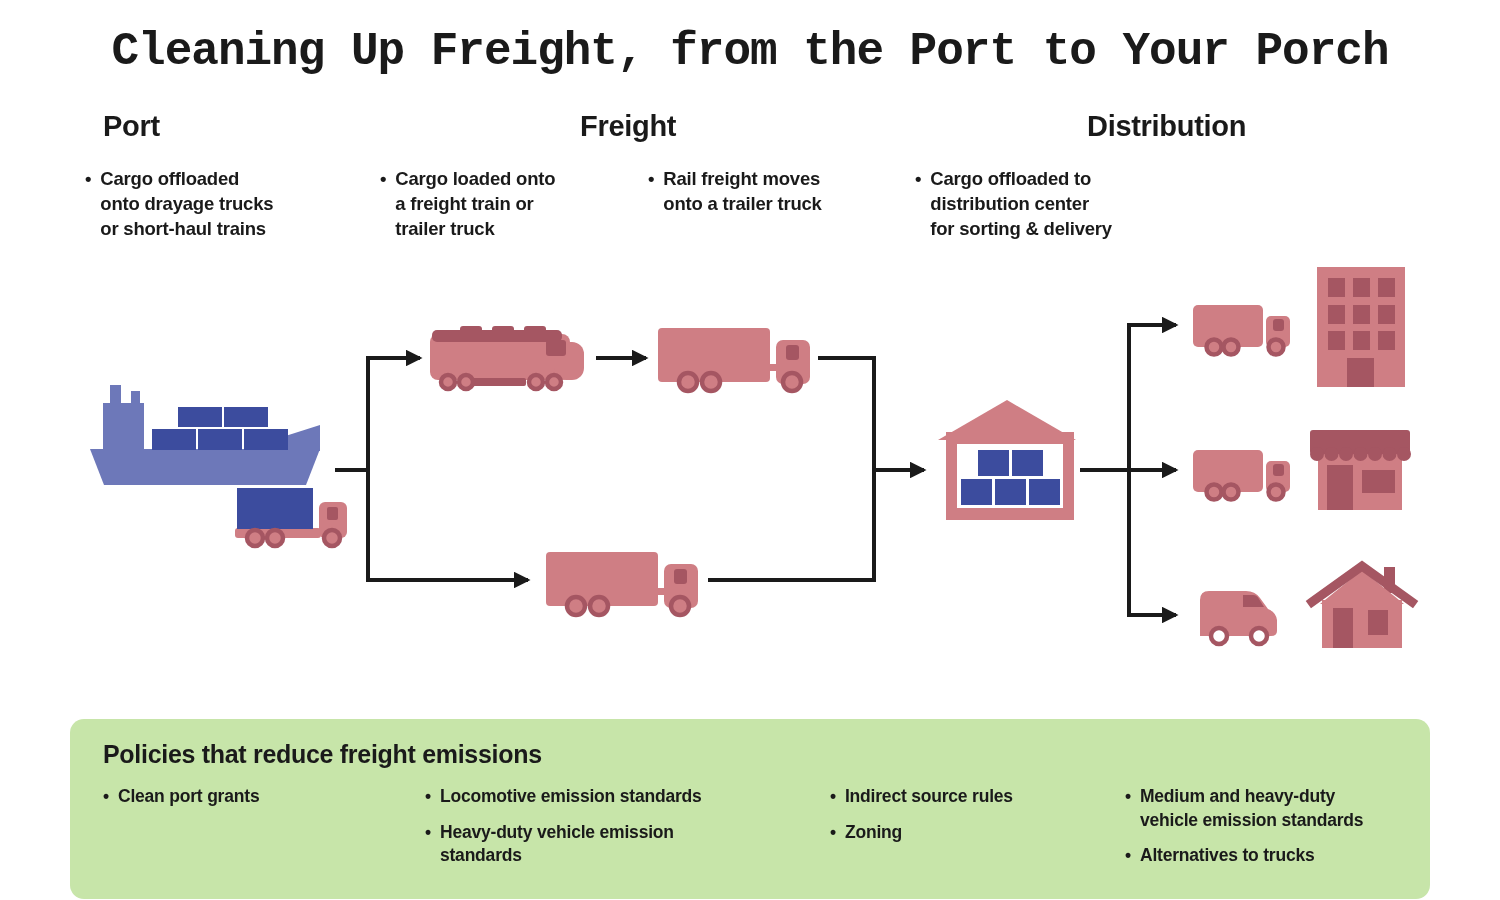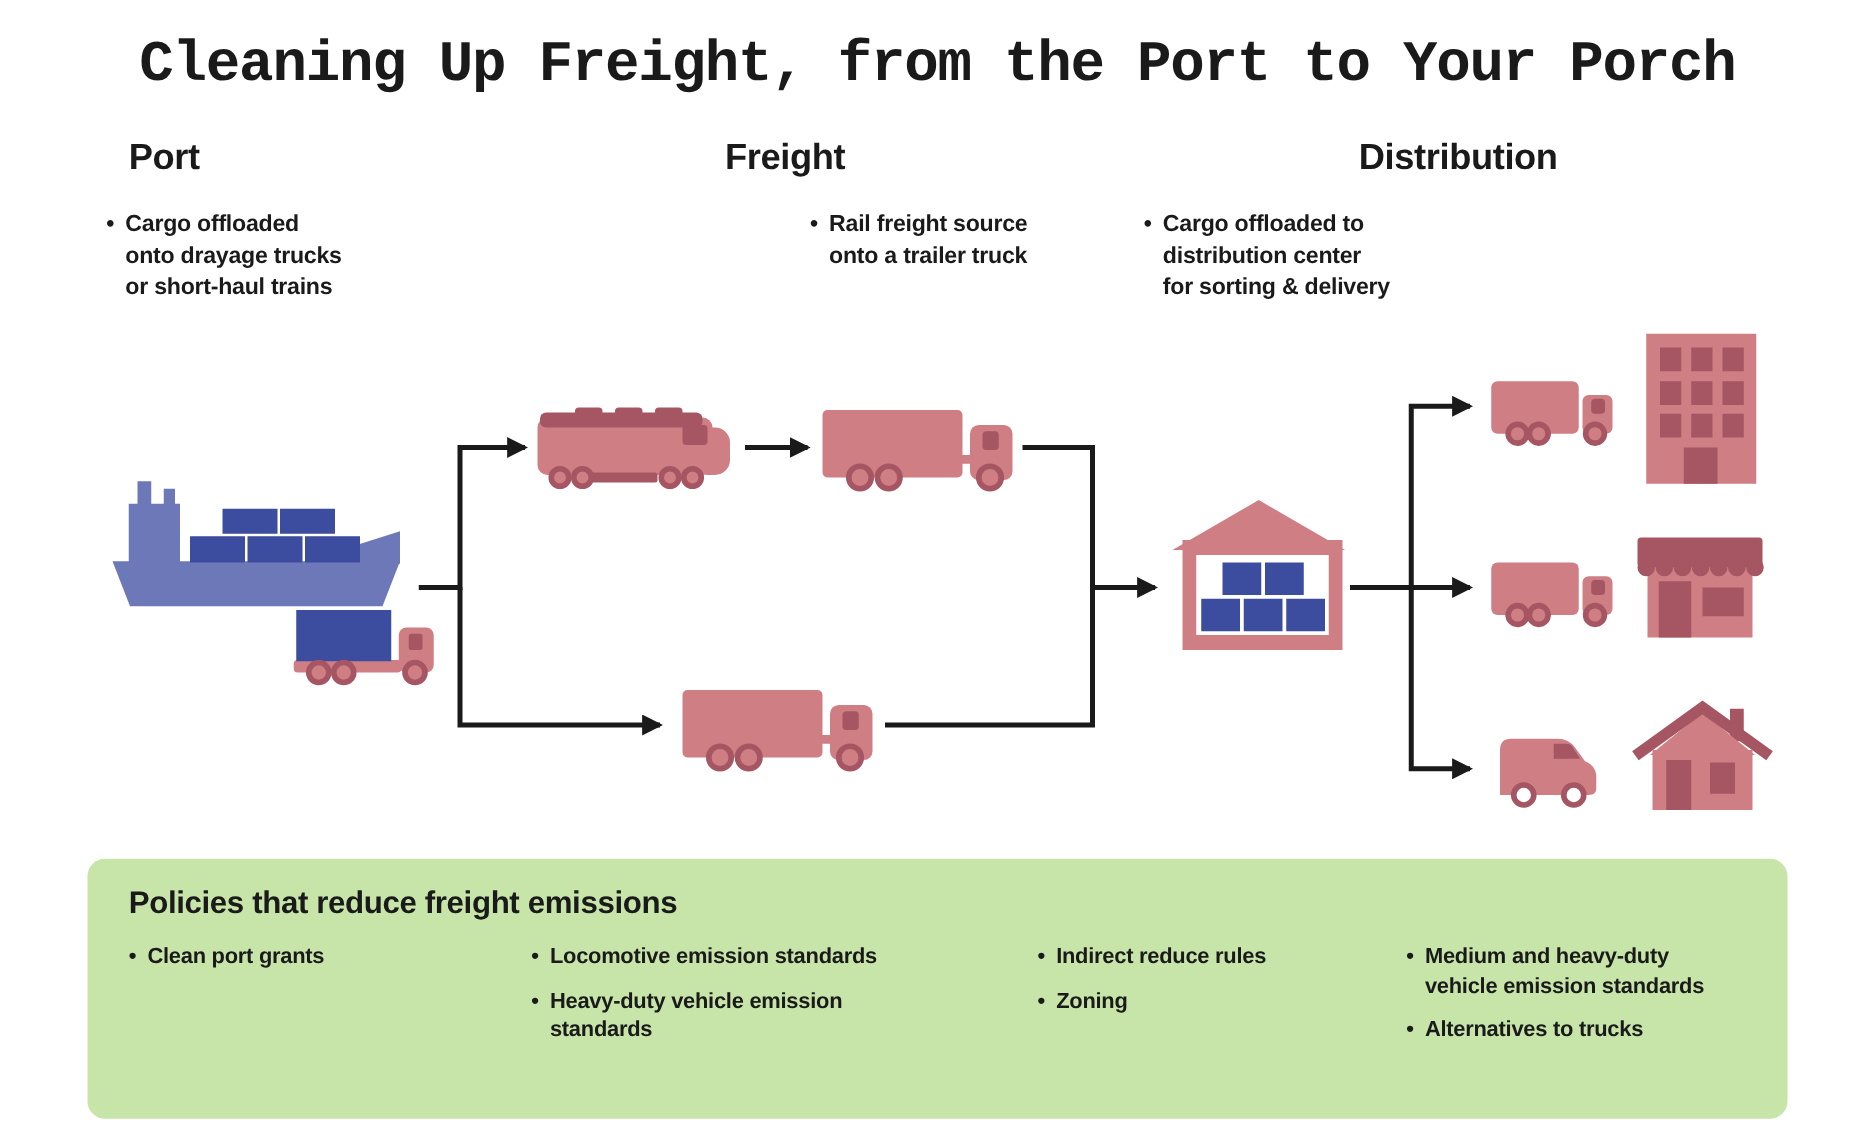--- a/index.html
+++ b/index.html
@@ -22,21 +22,21 @@
   .line{fill:none;stroke:var(--ink,#1a1a1a);stroke-width:4;}
   .ink{fill:var(--ink,#1a1a1a);}
   .pink{fill:var(--pink,#cf7e84);}
   .dark{fill:var(--pinkDark,#a55662);}
   .blight{fill:var(--blueLight,#6d78b9);}
   .bdark{fill:var(--blueDark,#3c4c9e);}
   .wht{fill:var(--white,#ffffff);}
   .wheel{fill:var(--pink,#cf7e84);stroke:var(--pinkDark,#a55662);stroke-width:4.5;}
   .wheel-white{fill:var(--white,#fff);stroke:var(--pinkDark,#a55662);stroke-width:4.5;}
   .roofline{fill:none;stroke:var(--pinkDark,#a55662);stroke-width:9;stroke-linecap:square;}
-  .policies{position:absolute;left:70px;top:687px;width:1360px;height:208px;background:var(--green,#c7e5a9);border-radius:14px;}
+  .policies{position:absolute;left:70px;top:719px;width:1360px;height:180px;background:var(--green,#c7e5a9);border-radius:14px;}
   .ptitle{position:absolute;left:33px;top:21px;font-size:25px;font-weight:bold;letter-spacing:-0.3px;margin:0;}
   .pcol{position:absolute;top:66px;margin:0;padding:0;list-style:none;}
   .pcol li{display:flex;gap:9px;font-size:17.5px;font-weight:bold;line-height:23.5px;margin:0 0 12px 0;letter-spacing:-0.2px;}
   .pcol li::before{content:"\2022";flex:0 0 auto;}
   .pcol .pt{white-space:pre-line;}
   .pcol.c1{left:33px;width:280px;}
   .pcol.c2{left:355px;width:300px;}
   .pcol.c3{left:760px;width:280px;}
   .pcol.c4{left:1055px;width:280px;}
 </style>
@@ -49,22 +49,27 @@
 
   <div class="sec port">Port</div>
   <div class="sec freight">Freight</div>
   <div class="sec distribution">Distribution</div>
 
   <div class="bullet b1">
       <span class="bt">Cargo offloaded
 onto drayage trucks
 or short-haul trains</span>
     </div>
+  <div class="bullet b2">
+      <span class="bt">Cargo loaded onto
+a freight train or
+trailer truck</span>
+    </div>
   <div class="bullet b3">
-      <span class="bt">Rail freight source
+      <span class="bt">Rail freight moves
 onto a trailer truck</span>
     </div>
   <div class="bullet b4">
       <span class="bt">Cargo offloaded to
 distribution center
 for sorting &amp; delivery</span>
     </div>
 
   <svg class="flow" width="1500" height="900" viewBox="0 0 1500 900">
     <defs>
@@ -236,21 +241,21 @@
       <li>
           <span class="pt">Locomotive emission standards</span>
         </li>
       <li>
           <span class="pt">Heavy-duty vehicle emission
 standards</span>
         </li>
     </ul>
     <ul class="pcol c3">
       <li>
-          <span class="pt">Indirect reduce rules</span>
+          <span class="pt">Indirect source rules</span>
         </li>
       <li>
           <span class="pt">Zoning</span>
         </li>
     </ul>
     <ul class="pcol c4">
       <li>
           <span class="pt">Medium and heavy-duty
 vehicle emission standards</span>
         </li>

